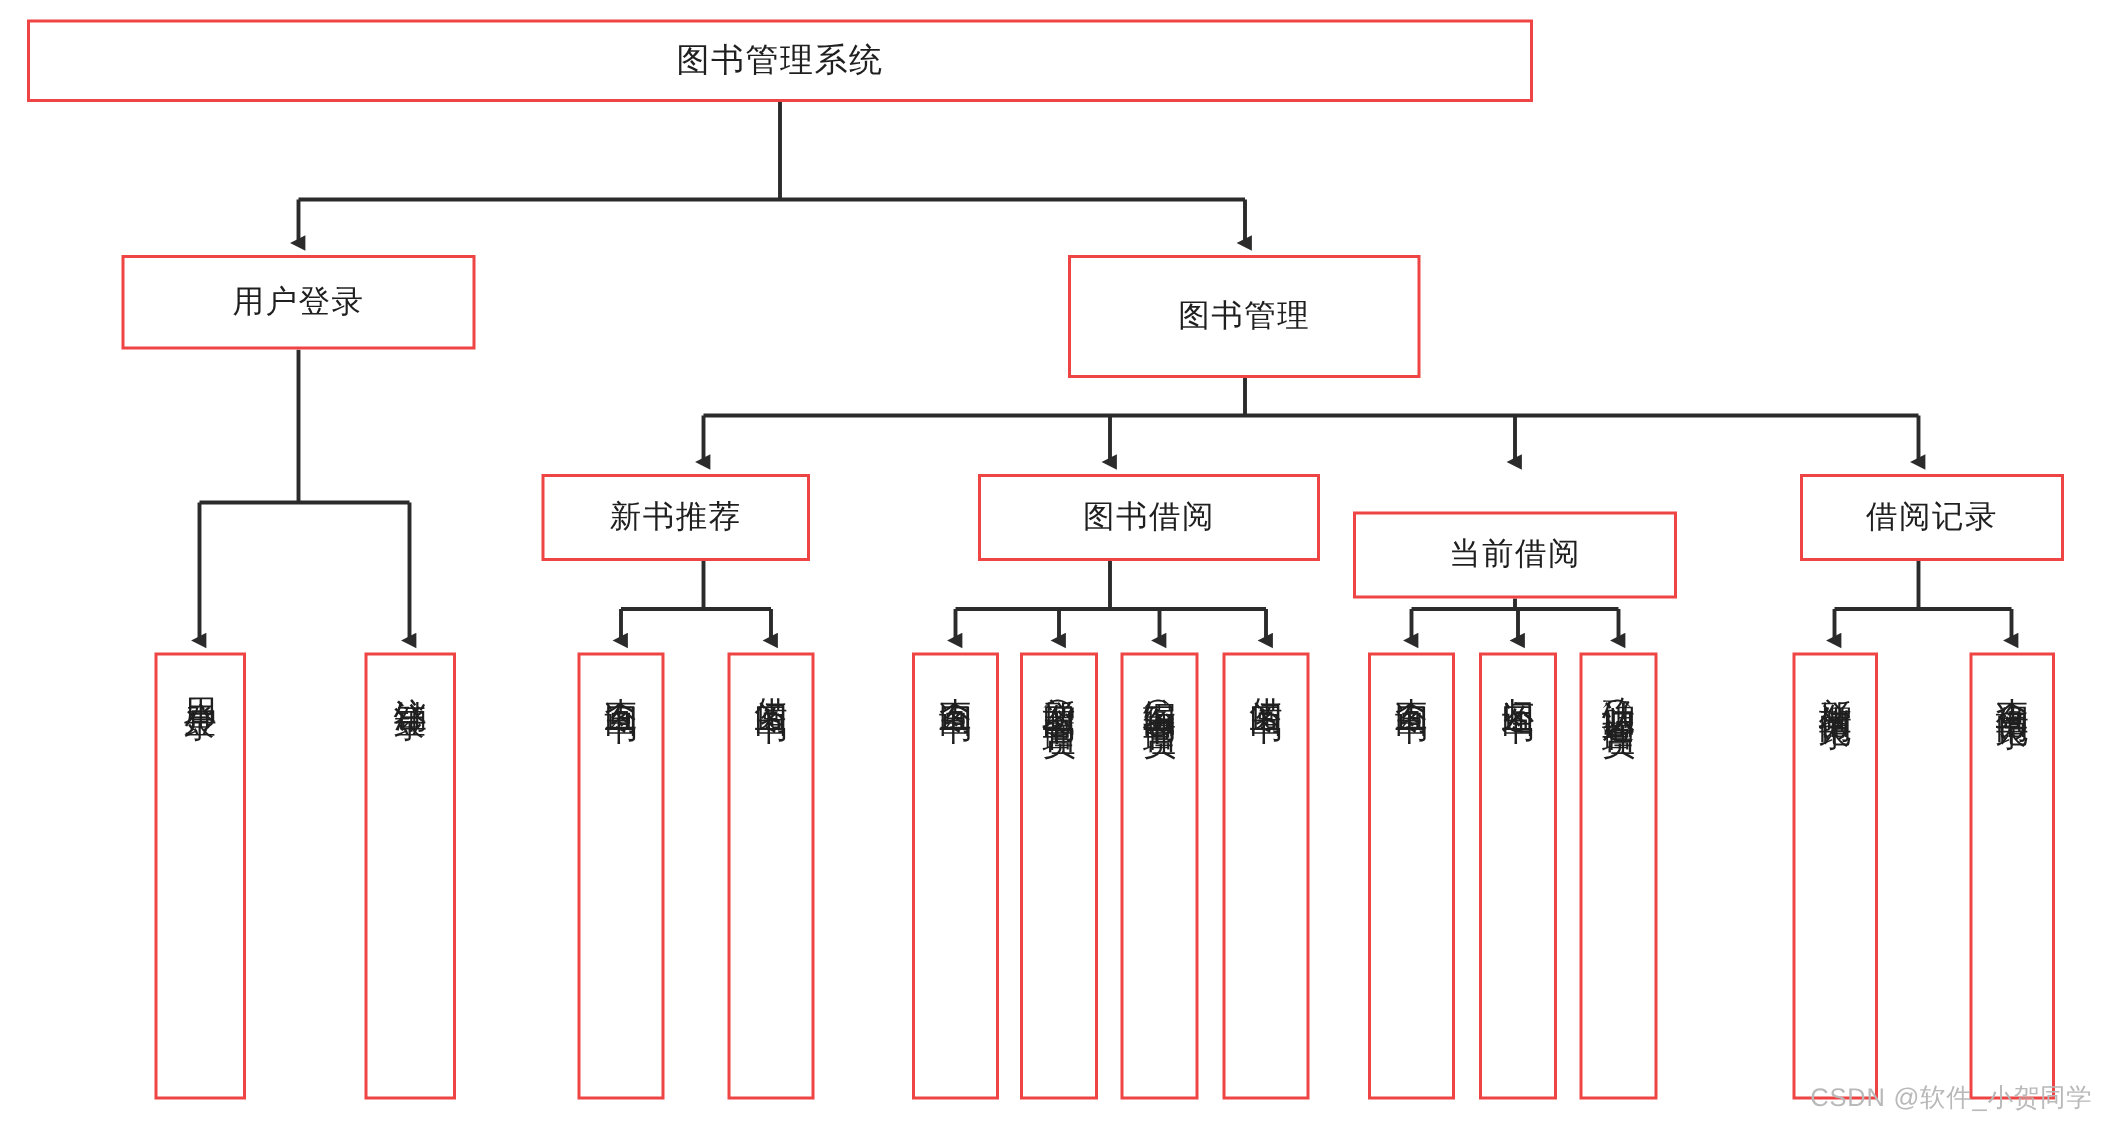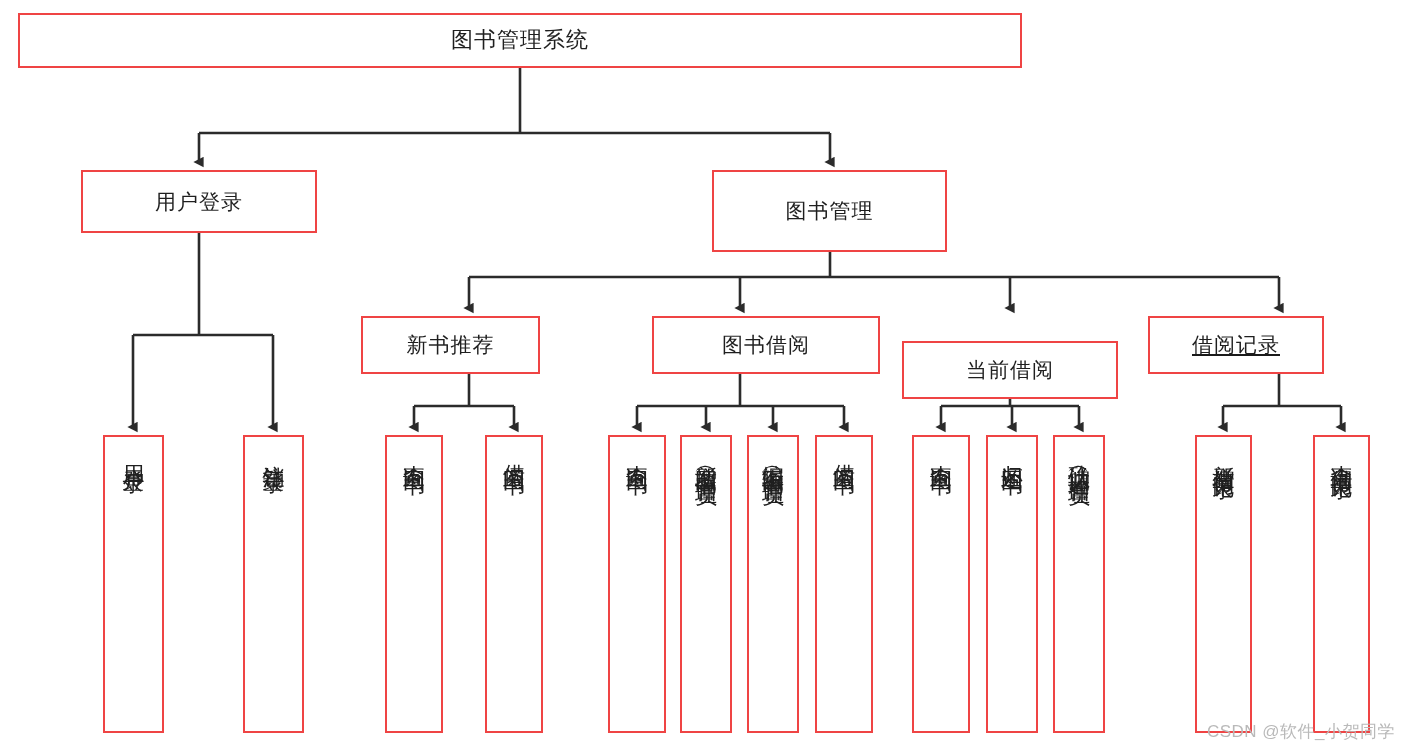--- a/index.html
+++ b/index.html
@@ -134,21 +134,21 @@
 
   <div class="node h-node" style="left:361px;top:316px;width:179px;height:58px;">
     <span class="node-label">新书推荐</span>
   </div>
   <div class="node h-node" style="left:632px;top:316px;width:228px;height:58px;margin-left:20px;">
     <span class="node-label">图书借阅</span>
   </div>
   <div class="node h-node" style="left:902px;top:316px;width:216px;height:58px;margin-top:25px;">
     <span class="node-label">当前借阅</span>
   </div>
-  <div class="node h-node" style="left:1148px;top:316px;width:176px;height:58px;text-decoration:underline;">
+  <div class="node h-node" style="left:1200px;top:316px;width:176px;height:58px;">
     <span class="node-label">借阅记录</span>
   </div>
 
   <div class="node v-node" style="left:103px;top:435px;width:61px;height:298px;">
     <span class="node-label">用户登录</span>
   </div>
   <div class="node v-node" style="left:243px;top:435px;width:61px;height:298px;">
     <span class="node-label">注销登录</span>
   </div>
   <div class="node v-node" style="left:385px;top:435px;width:58px;height:298px;">

